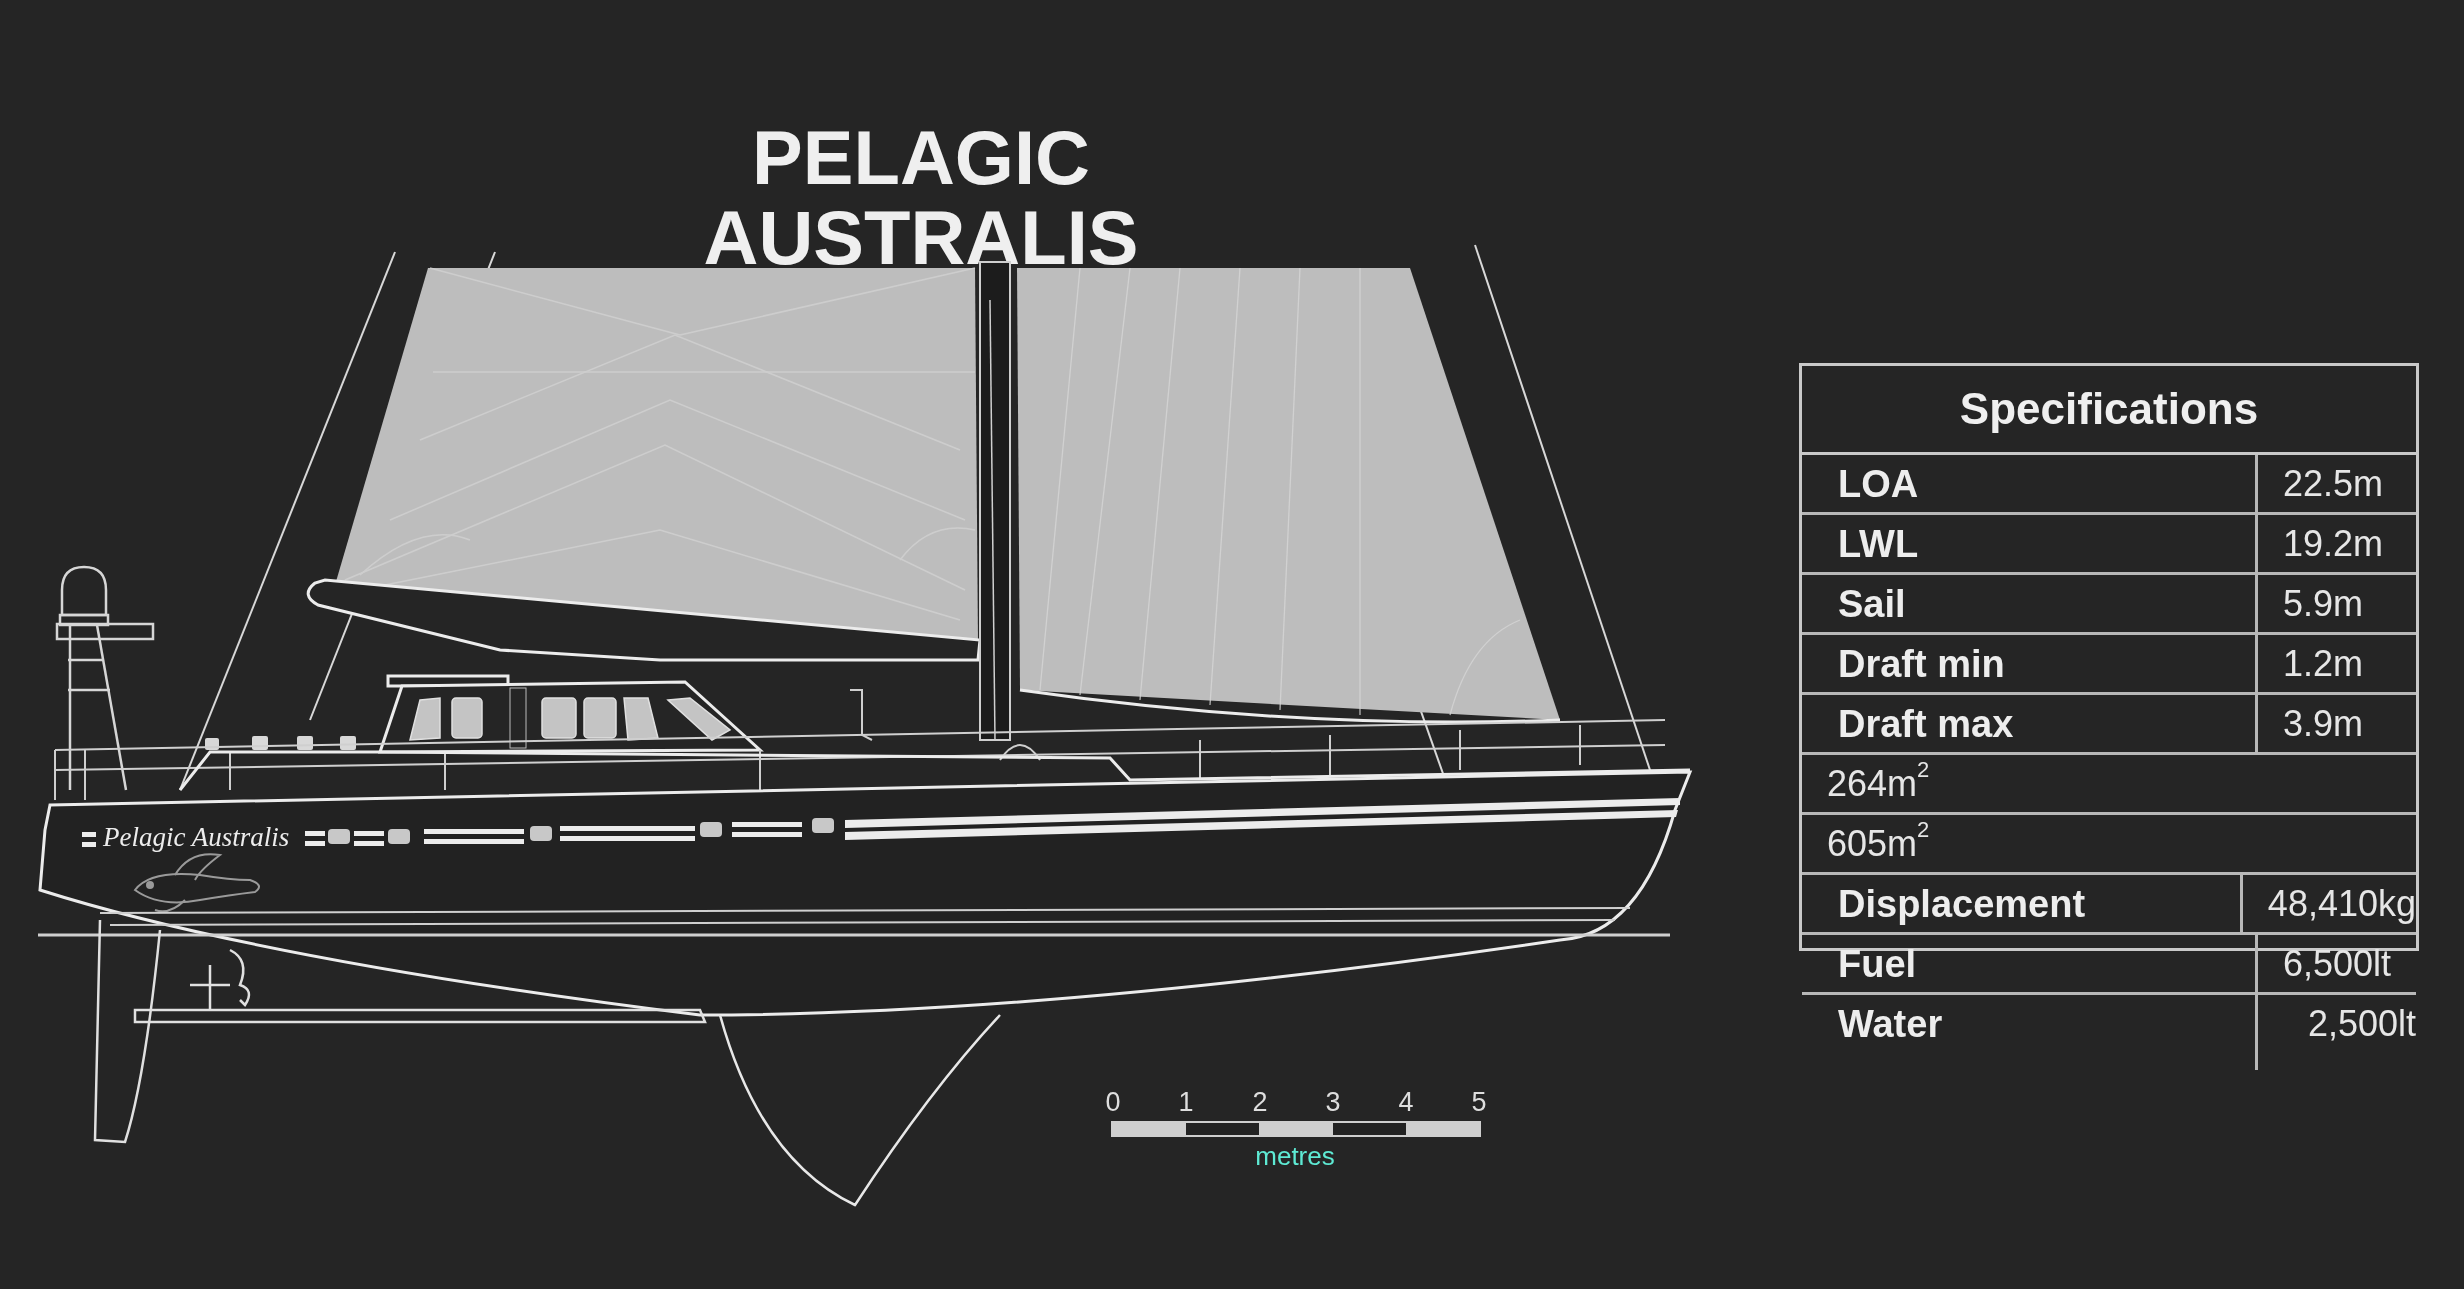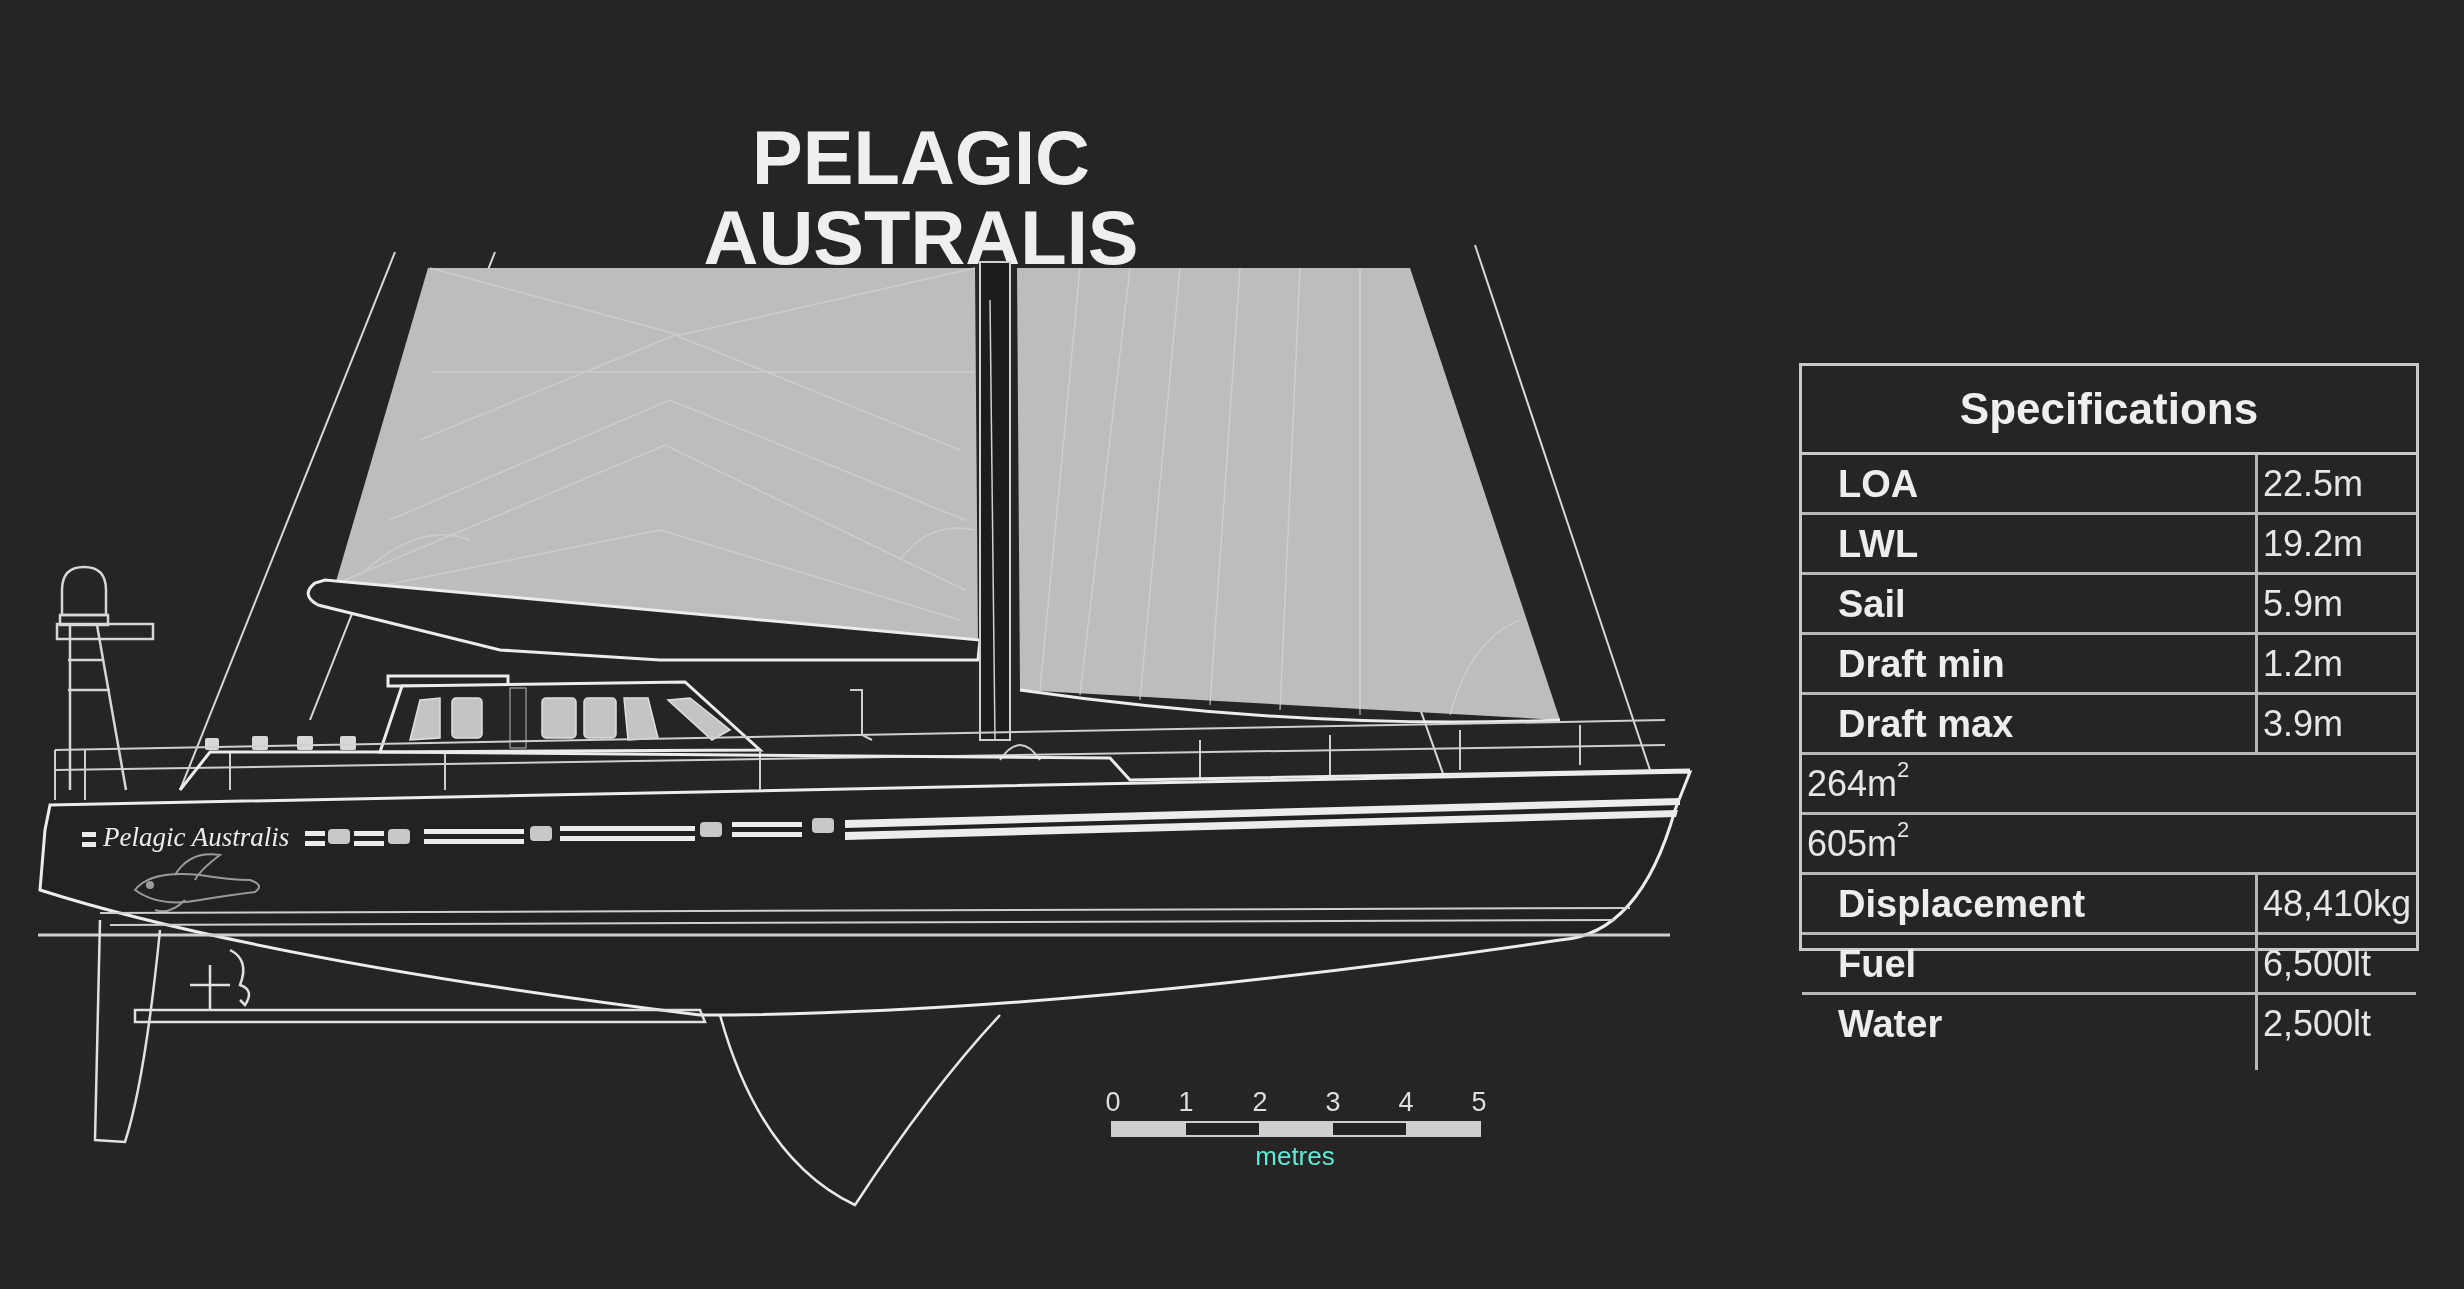--- a/index.html
+++ b/index.html
@@ -6,24 +6,24 @@
   body { width:2464px; height:1289px; background:#252525; overflow:hidden; position:relative;
          font-family:"Liberation Sans", sans-serif; color:#ececec; }
   .title { position:absolute; left:551px; top:118px; width:740px; text-align:center;
            font-weight:bold; font-size:76px; letter-spacing:0px; color:#efefef; line-height:80px; }
   svg.drawing { position:absolute; left:0; top:0; }
   .spec { position:absolute; left:1799px; top:363px; width:620px; height:588px;
           border:3px solid #c9c9c9; box-sizing:border-box; }
   .spec-head { height:89px; border-bottom:3px solid #c9c9c9; box-sizing:border-box;
                text-align:center; font-weight:bold; font-size:44px; line-height:86px; color:#efefef; }
   .spec-row { display:flex; height:60px; border-bottom:3px solid #b8b8b8; box-sizing:border-box; }
-  .spec-row:last-child { border-bottom:none; height:75px; }
+  .spec-row:last-child { border-bottom:none; height:75px;justify-content:space-between; }
   .spec-label { width:420px; border-right:3px solid #b8b8b8; box-sizing:border-box;
                 font-weight:bold; font-size:38px; line-height:58px; color:#ededed;margin-left:36px; }
-  .spec-value { padding-left:5px; font-size:36px; line-height:58px; color:#e6e6e6; white-space:nowrap; }
+  .spec-value { padding-left:25px; font-size:36px; line-height:58px; color:#e6e6e6; white-space:nowrap; }
   .spec-value sup { font-size:22px; vertical-align:top; line-height:30px; }
   .scale { position:absolute; left:1105px; top:1087px; width:380px; }
   .scale-nums { position:relative; height:30px; font-size:27px; color:#dedede; }
   .scale-nums span { position:absolute; top:0; transform:translateX(-50%); }
   .scale-bar { position:absolute; left:6px; top:34px; width:366px; height:12px; border:2px solid #cfcfcf;
                display:flex; box-sizing:content-box; }
   .scale-bar div { flex:1; }
   .scale-bar .w { background:#cfcfcf; }
   .scale-bar .b { background:#232323; }
   .scale-unit { position:absolute; left:0; width:380px; top:54px; text-align:center; font-size:26px; color:#5eead4; }

